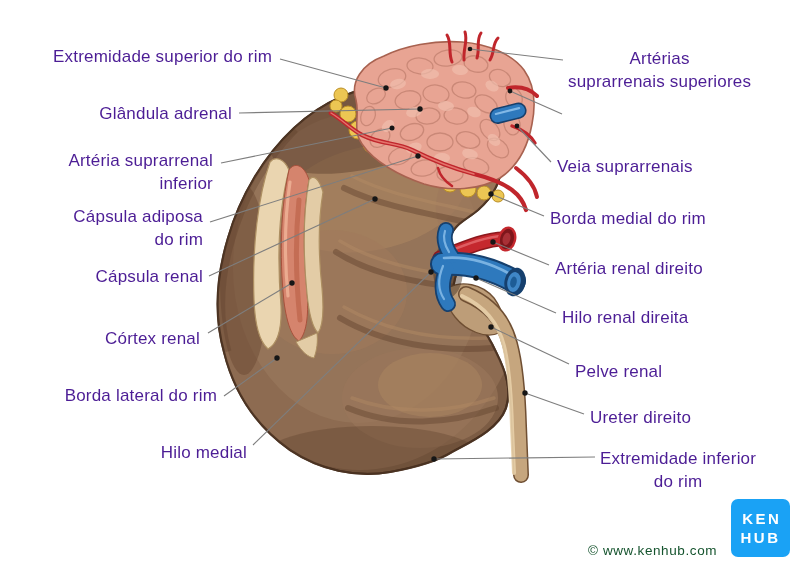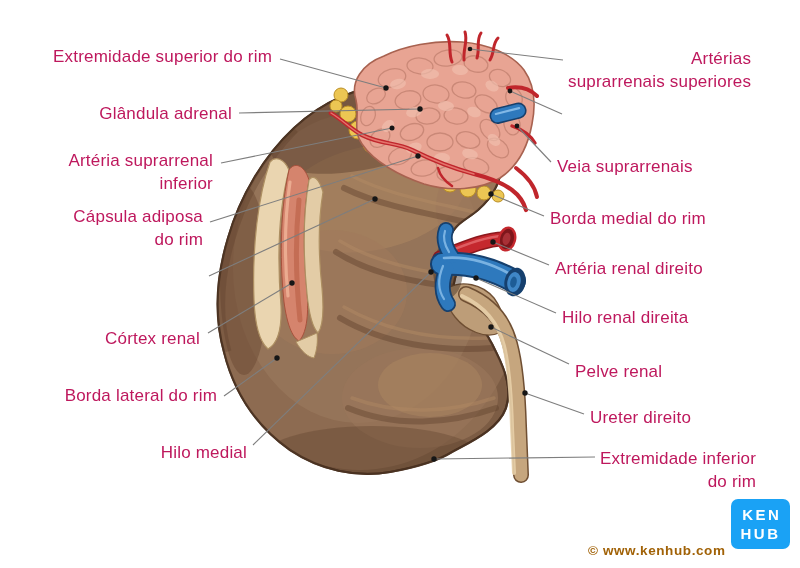--- a/index.html
+++ b/index.html
@@ -2,31 +2,31 @@
 <html><head>
 <meta charset="utf-8">
 <style>
   html,body{margin:0;padding:0;background:#fff;}
   #stage{
     position:relative;width:800px;height:568px;background:#ffffff;
     font-family:"Liberation Sans","DejaVu Sans",sans-serif;overflow:hidden;
   }
   #art{position:absolute;left:0;top:0;width:800px;height:568px;}
   .lbl{
-    position:absolute;font-size:17px;line-height:23px;color:#be185d;
+    position:absolute;font-size:17px;line-height:23px;color:#4c1d95;
     letter-spacing:.2px;white-space:pre-line;
   }
   .lbl.left{text-align:right;}
-  .lbl.right{text-align:right;}
+  .lbl.right{text-align:center;}
   .copyright{
     position:absolute;left:588px;top:543px;font-size:13.5px;letter-spacing:.6px;
-    color:#a16207;font-weight:700;
+    color:#14532d;font-weight:400;
   }
   .kenhub-logo{
-    position:absolute;left:731px;top:499px;width:59px;height:50px;
+    position:absolute;left:731px;top:499px;width:59px;height:58px;
     background:#1aa2f5;border-radius:7px;color:#ffffff;font-weight:700;
     font-size:15px;line-height:19px;letter-spacing:2.5px;text-align:center;
     display:flex;align-items:center;justify-content:center;white-space:pre-line;
     text-indent:2.5px;
   }
 </style>
 </head>
 <body>
 
 <div id="stage">
@@ -229,20 +229,21 @@
       <circle cx="434" cy="459" r="2.7"></circle>
     </g>
   </svg>
 
   <div class="lbl left" style="right:528px;top:45px">Extremidade superior do rim</div>
   <div class="lbl left" style="right:587px;top:149px">Artéria suprarrenal
 inferior</div>
   <div class="lbl left" style="right:568px;top:102px">Glândula adrenal</div>
   <div class="lbl left" style="right:597px;top:205px">Cápsula adiposa
 do rim</div>
+  <div class="lbl left" style="right:597px;top:265px">Cápsula renal</div>
   <div class="lbl left" style="right:600px;top:327px">Córtex renal</div>
   <div class="lbl left" style="right:583px;top:384px">Borda lateral do rim</div>
   <div class="lbl left" style="right:553px;top:441px">Hilo medial</div>
 
   <div class="lbl right" style="left:568px;top:47px">Artérias
 suprarrenais superiores</div>
   <div class="lbl right" style="left:557px;top:155px">Veia suprarrenais</div>
   <div class="lbl right" style="left:550px;top:207px">Borda medial do rim</div>
   <div class="lbl right" style="left:555px;top:257px">Artéria renal direito</div>
   <div class="lbl right" style="left:562px;top:306px">Hilo renal direita</div>

